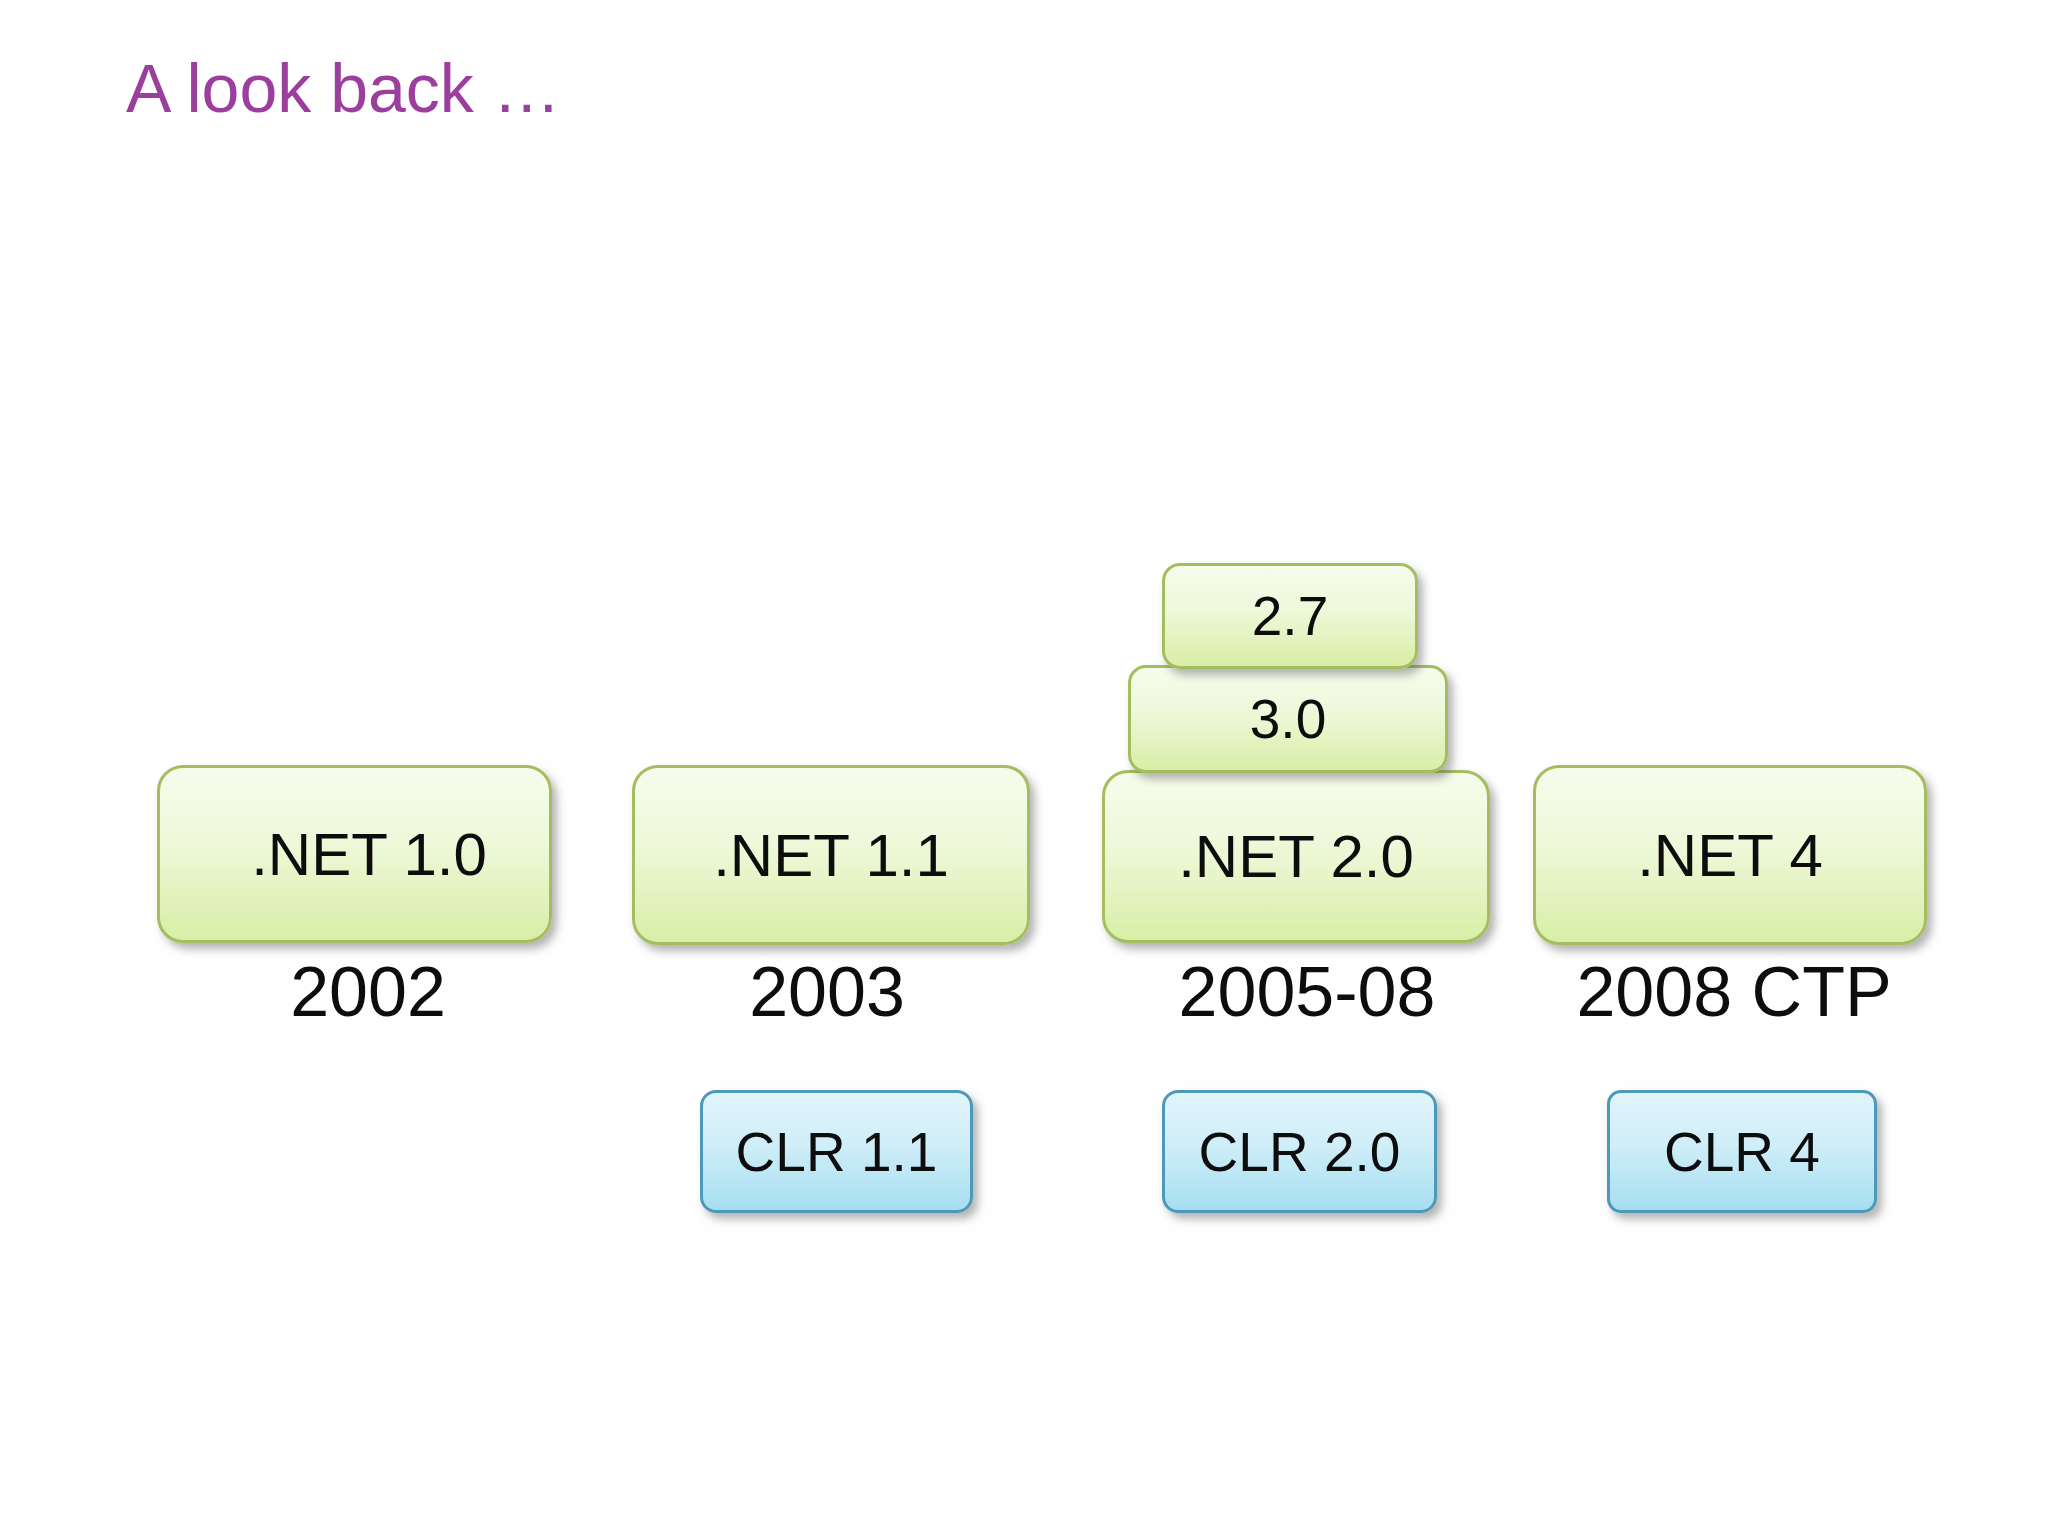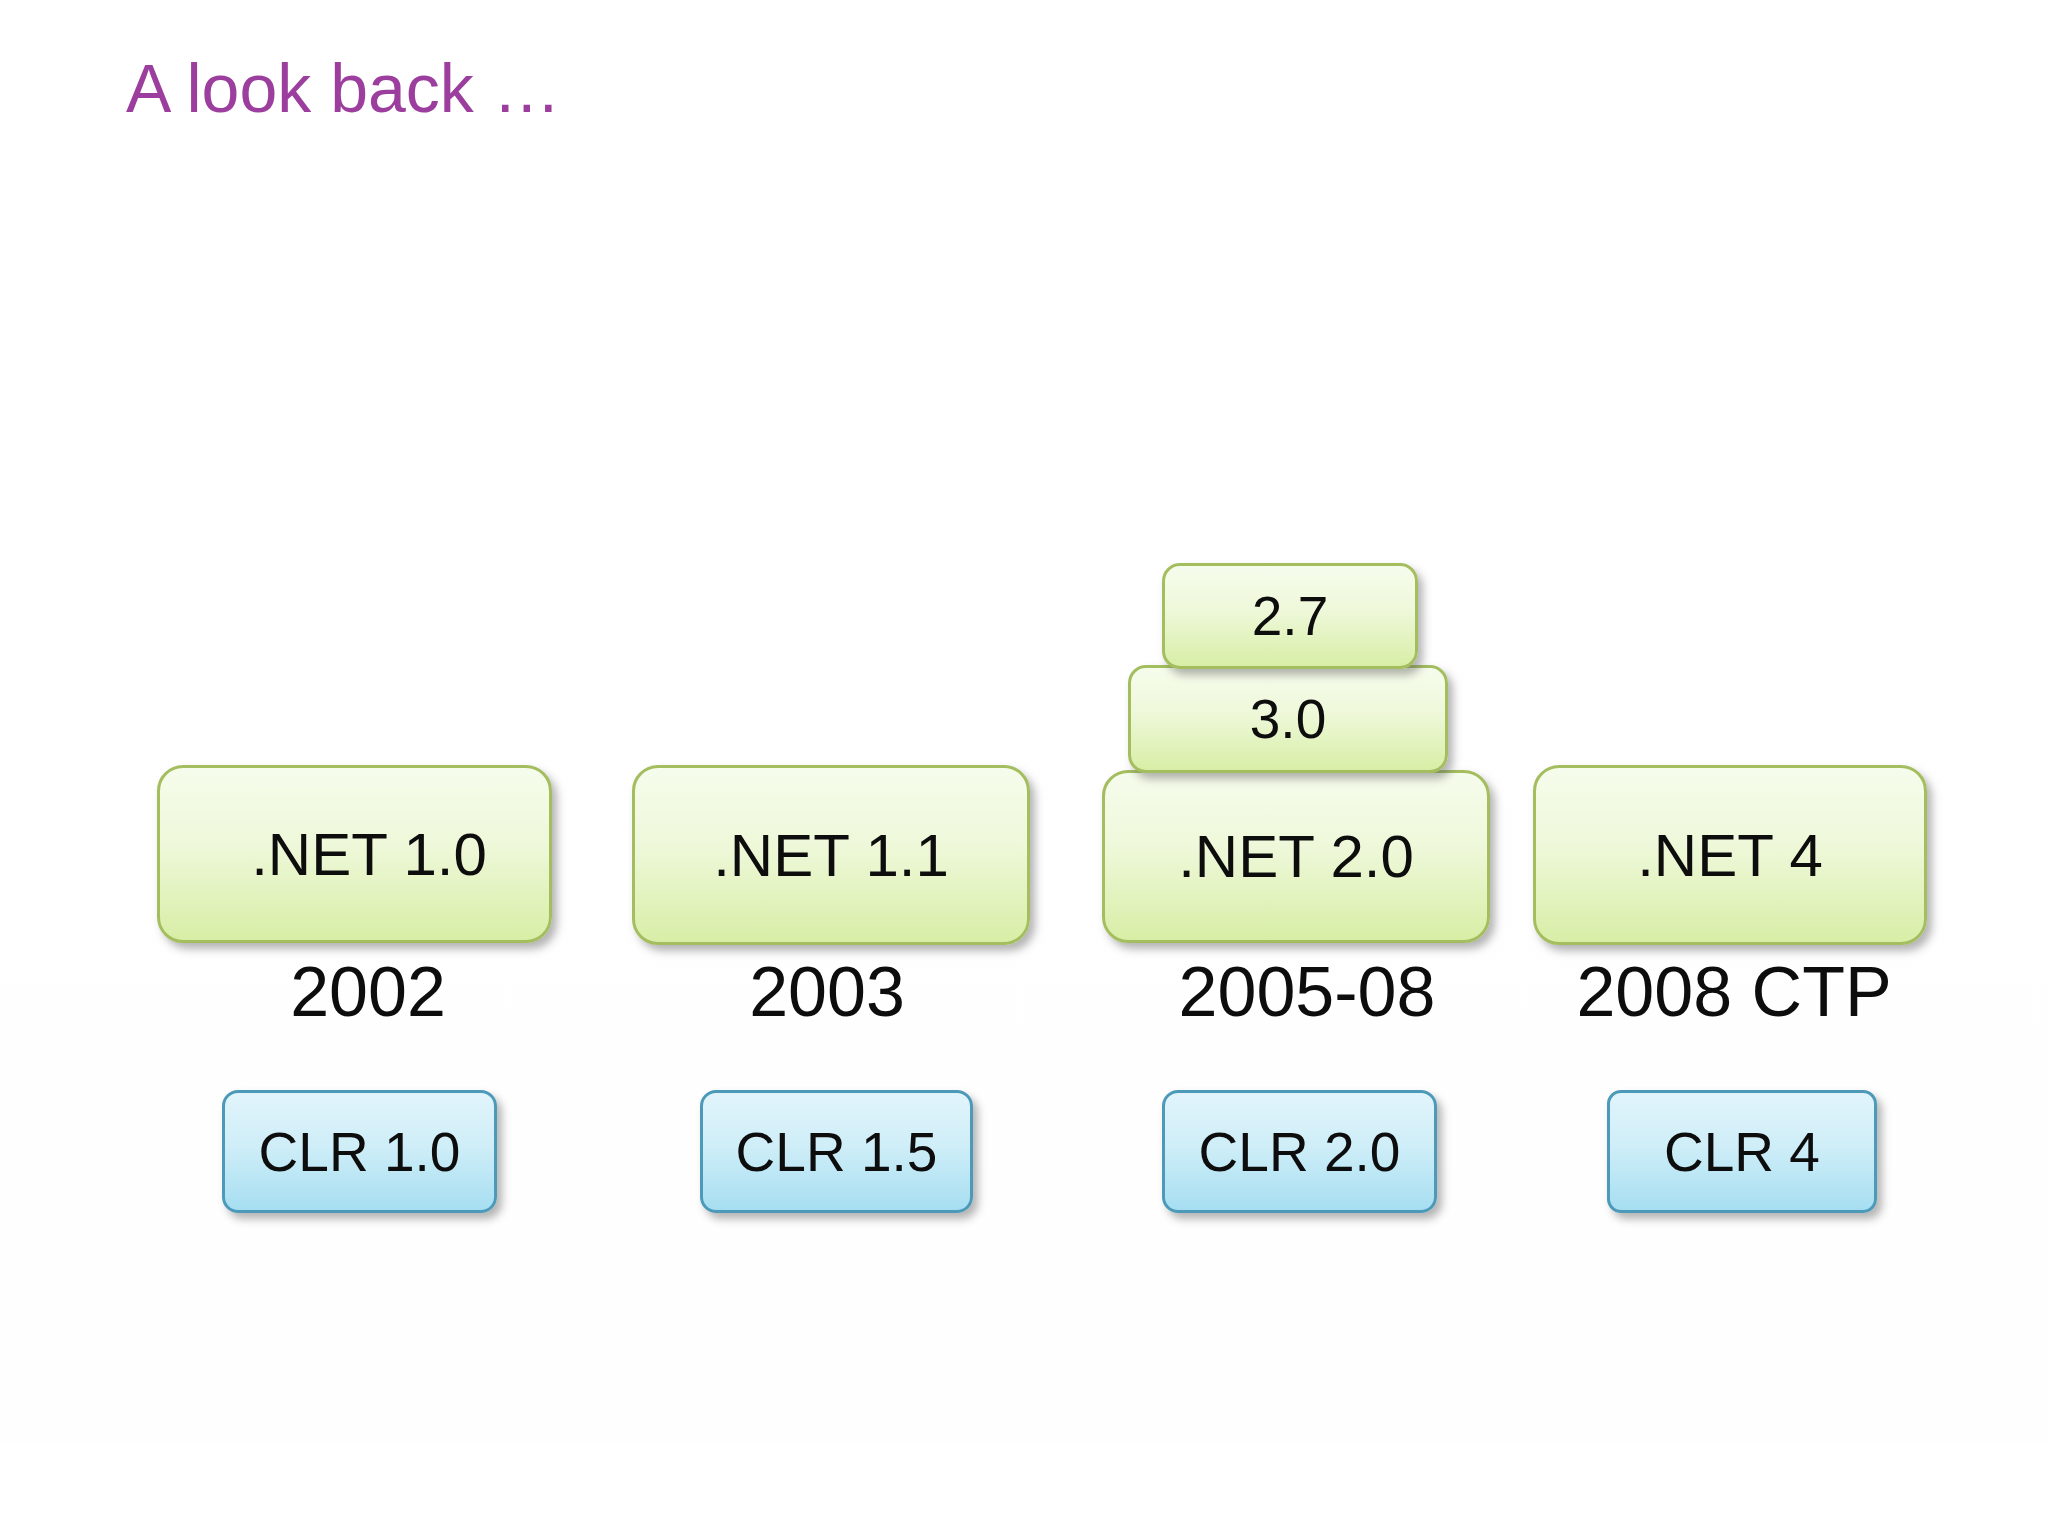--- a/index.html
+++ b/index.html
@@ -110,25 +110,22 @@
   </div>
   <div class="box green net-box net-4">
     <span class="label">.NET 4</span>
   </div>
 
   <div class="year year-1">2002</div>
   <div class="year year-2">2003</div>
   <div class="year year-3">2005-08</div>
   <div class="year year-4">2008 CTP</div>
 
-  <div class="box blue clr-box clr-1">
-    <span class="label">CLR 1.0</span>
-  </div>
   <div class="box blue clr-box clr-2">
-    <span class="label">CLR 1.5</span>
+    <span class="label">CLR 1.1</span>
   </div>
   <div class="box blue clr-box clr-3">
     <span class="label">CLR 2.0</span>
   </div>
   <div class="box blue clr-box clr-4">
     <span class="label">CLR 4</span>
   </div>
 
 </div>
 

